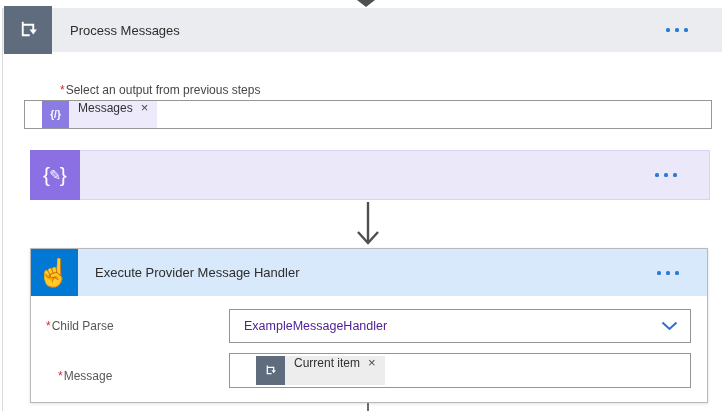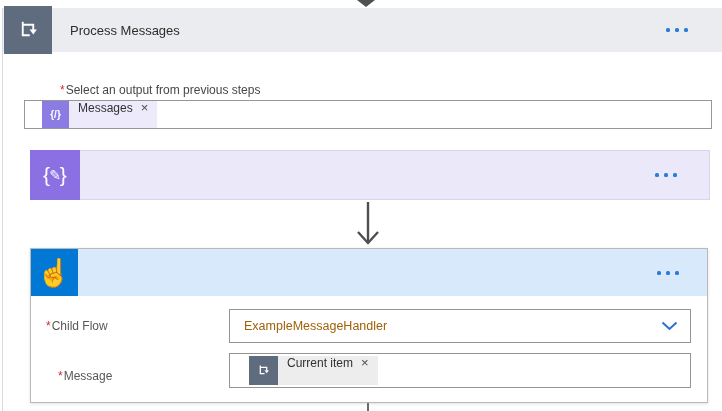--- a/index.html
+++ b/index.html
@@ -57,25 +57,25 @@
     background:#ffffff; border:1px solid #b9b9b9; box-shadow:0 1px 3px rgba(0,0,0,.12); }
   .exec-header { position:relative; height:47px; background:#d7e9fb;
     display:flex; align-items:center; cursor:pointer; }
   .exec-icon { width:47px; height:47px; background:#0078d4; display:flex;
     align-items:center; justify-content:center; color:#fff; font-size:27px; flex:0 0 auto; }
   .exec-header .dots { right:24px; }
 
   .row-label { position:absolute; font-size:12px; color:#5a5856; }
   .dropdown { position:absolute; left:198px; top:60px; width:462px; height:34px;
     border:1px solid #949494; background:#fff; display:flex; align-items:center; cursor:pointer; }
-  .dropdown-value { margin-left:14px; font-size:12.5px; color:#a16207; }
+  .dropdown-value { margin-left:14px; font-size:12.5px; color:#4c1d95; }
   .chevron { position:absolute; right:12px; top:50%; transform:translateY(-50%); }
 
   .msg-input { position:absolute; left:198px; top:104px; width:462px; height:35px;
-    border:1px solid #949494; background:#fff; display:flex; align-items:center; cursor:text; }
+    border:1px solid #949494; background:#fff; display:flex; align-items:center; cursor:text;padding-left:7px; }
   .msg-input .token { height:29px; margin-left:19px; }
   .msg-input .token-icon { width:29px; }
 </style>
 </head>
 <body>
 
 <div id="canvas">
 
   <svg class="top-arrow-stub" viewBox="0 0 20 7">
     <polygon points="1,0 19,0 10,7" fill="#4f4f4f"></polygon>
@@ -132,29 +132,30 @@
   <svg class="mid-arrow" viewBox="0 0 32 44">
     <line x1="16" y1="0" x2="16" y2="39" stroke="#4f4f4f" stroke-width="2.4"></line>
     <polyline points="6,30 16,41 26,30" fill="none" stroke="#4f4f4f" stroke-width="2.4"></polyline>
   </svg>
 
   <div class="exec-card">
     <div class="exec-header">
       <div class="exec-icon">
         <span>☝</span>
       </div>
+      <span class="card-title">Execute Provider Message Handler</span>
       <span class="dots">
           <i></i>
           <i></i>
           <i></i>
         </span>
     </div>
 
     <div class="row-label" style="left:15px; top:70px;">
-      <span class="req">*</span><span>Child Flow</span>
+      <span class="req">*</span><span>Child Parse</span>
     </div>
     <div class="dropdown">
       <span class="dropdown-value">ExampleMessageHandler</span>
       <svg class="chevron" width="17" height="10" viewBox="0 0 17 10">
         <polyline points="1.5,1.5 8.5,8 15.5,1.5" fill="none" stroke="#2b6fd4" stroke-width="2"></polyline>
       </svg>
     </div>
 
     <div class="row-label" style="left:15px; top:120px;margin-left:12px;">
       <span class="req">*</span><span>Message</span>

